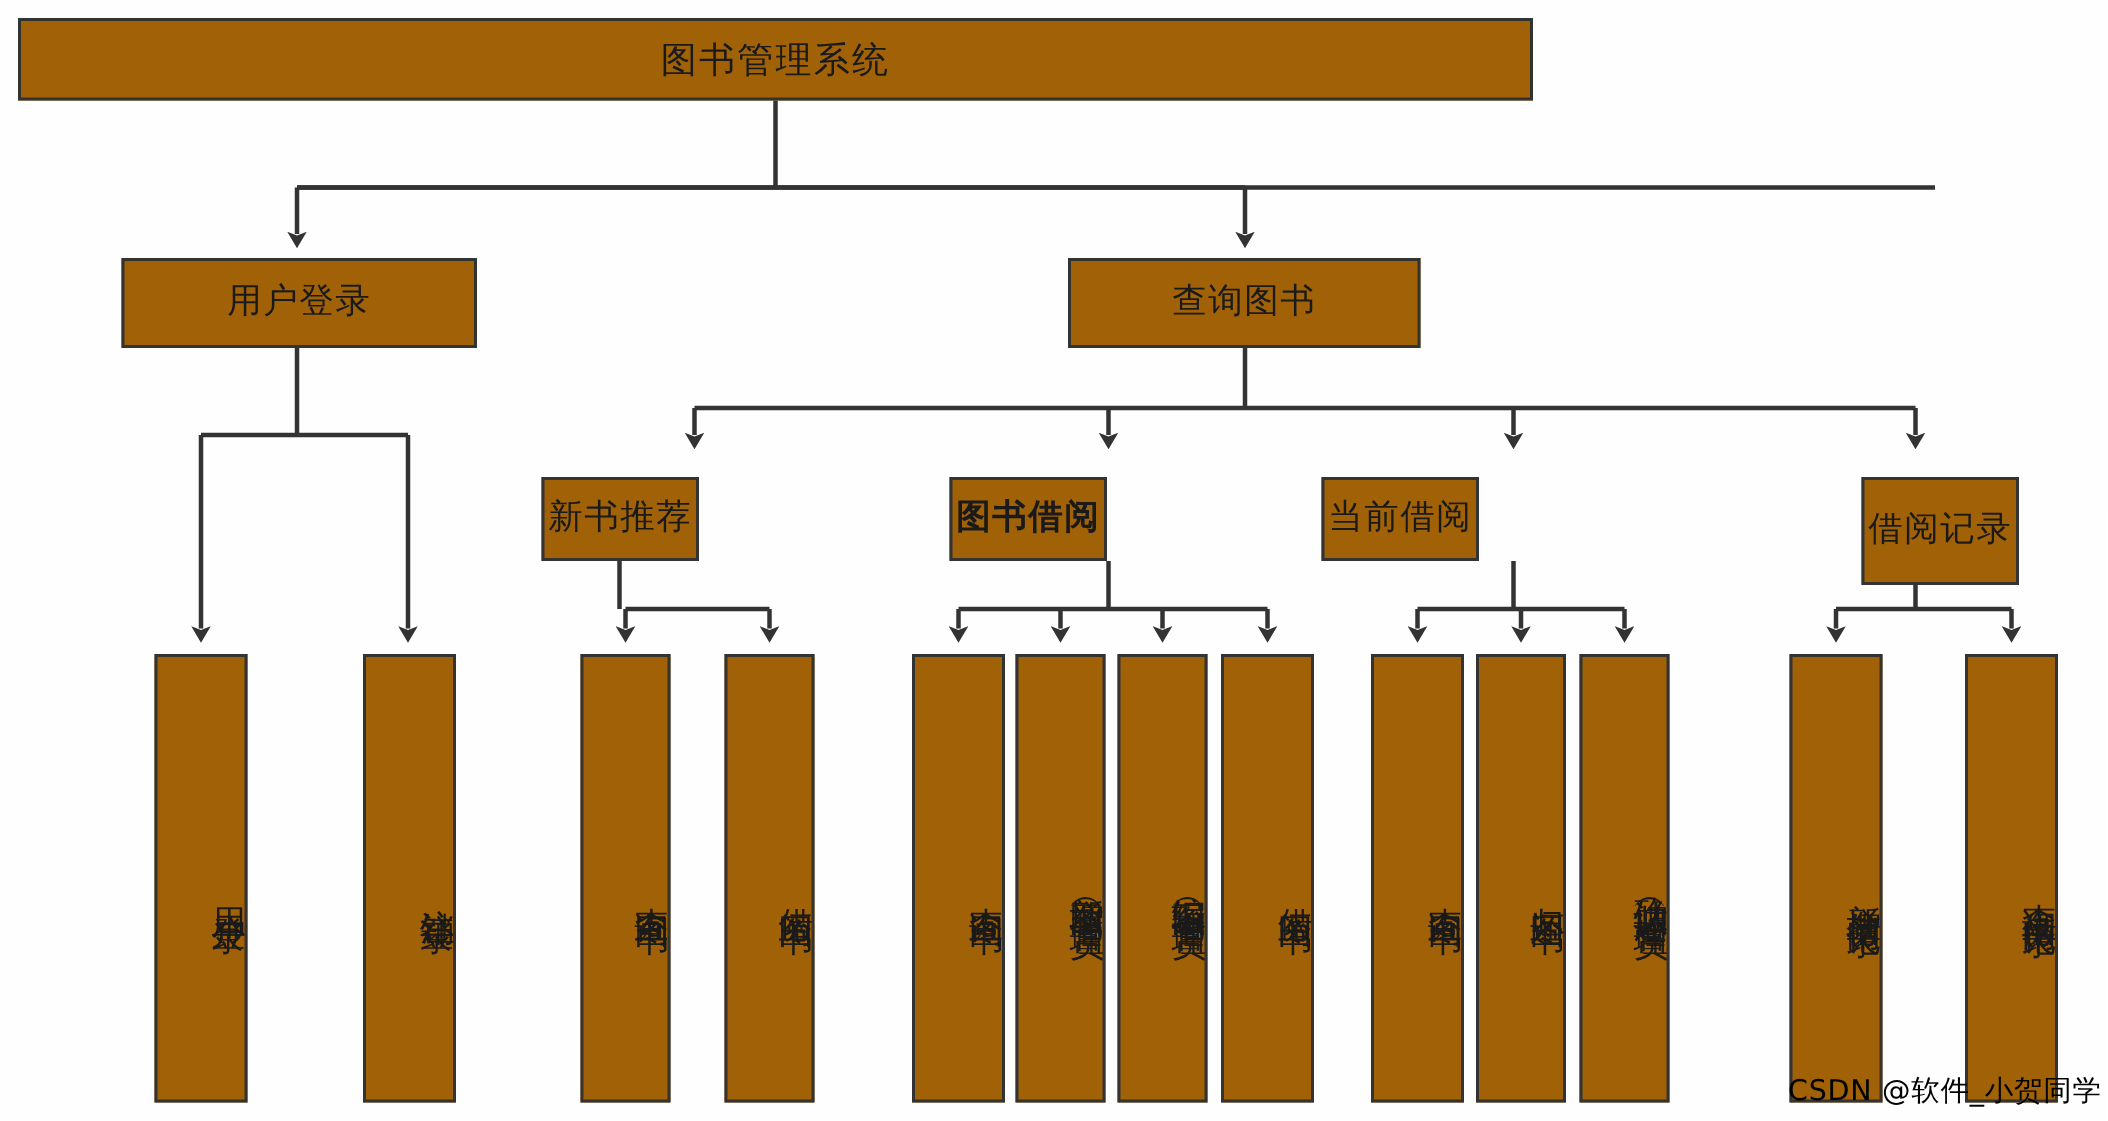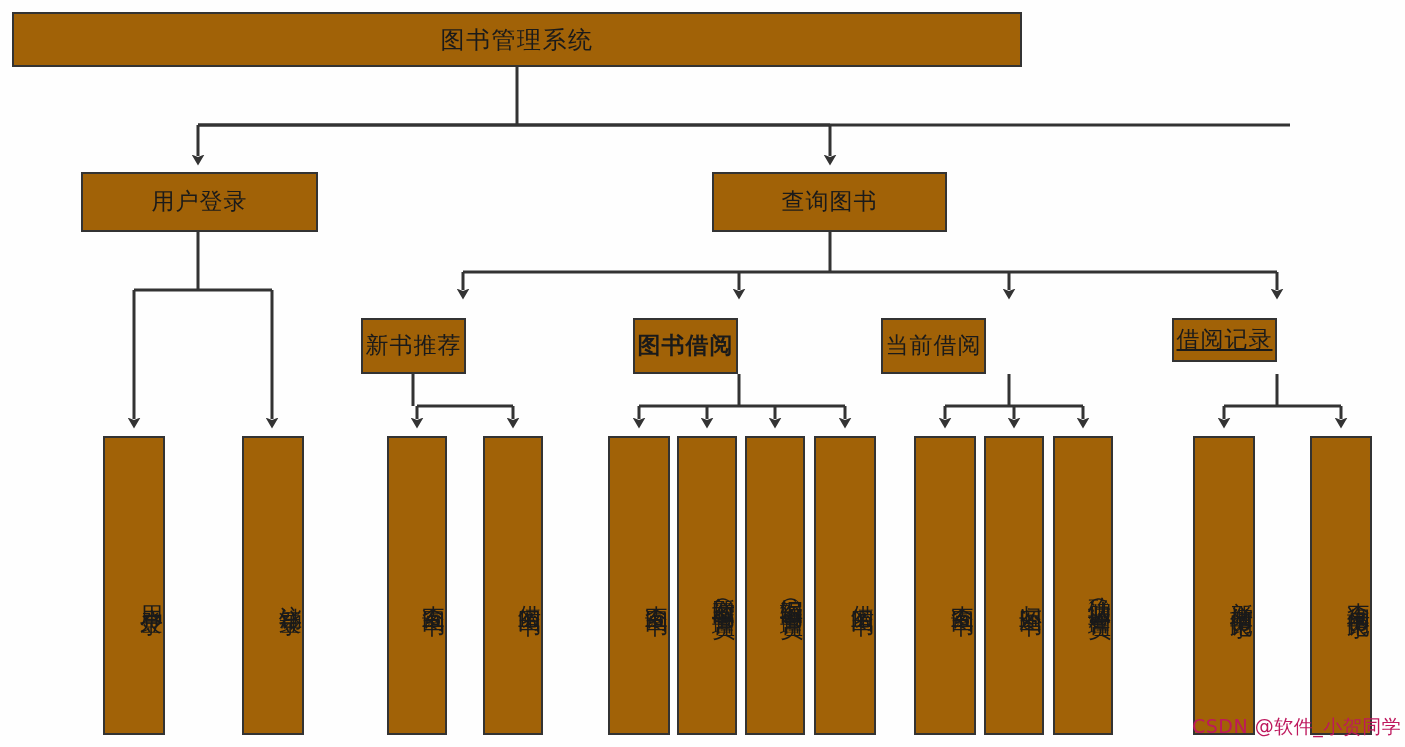--- a/index.html
+++ b/index.html
@@ -54,21 +54,21 @@
     line-height: 1.0;
     padding-top: 14px;
     align-items: flex-start;
     justify-content: center;
   }
   .node.leaf span {
     display: inline-block;
   }
   .watermark {
     position: absolute;
-    color: #be185d;
+    color: #000000;
     font-size: 19px;
     letter-spacing: 0.5px;
     white-space: nowrap;
     font-family: "DejaVu Sans", "Liberation Sans", sans-serif;
   }
 </style>
 </head>
 <body>
 
 <div id="canvas">
@@ -138,21 +138,21 @@
 
   <div class="node horiz" style="left:361px; top:318px; width:105px; height:56px;">
     <span>新书推荐</span>
   </div>
   <div class="node horiz" style="left:633px; top:318px; width:105px; height:56px;font-weight:bold;">
     <span>图书借阅</span>
   </div>
   <div class="node horiz" style="left:881px; top:318px; width:105px; height:56px;">
     <span>当前借阅</span>
   </div>
-  <div class="node horiz" style="left:1172px; top:318px; width:105px; height:44px;text-decoration:underline;">
+  <div class="node horiz" style="left:1241px; top:318px; width:105px; height:72px;">
     <span>借阅记录</span>
   </div>
 
   <div class="node leaf" style="left:103px; top:436px; width:62px; height:299px;">
     <span>用户登录</span>
   </div>
   <div class="node leaf" style="left:242px; top:436px; width:62px; height:299px;">
     <span>注销登录</span>
   </div>
 

